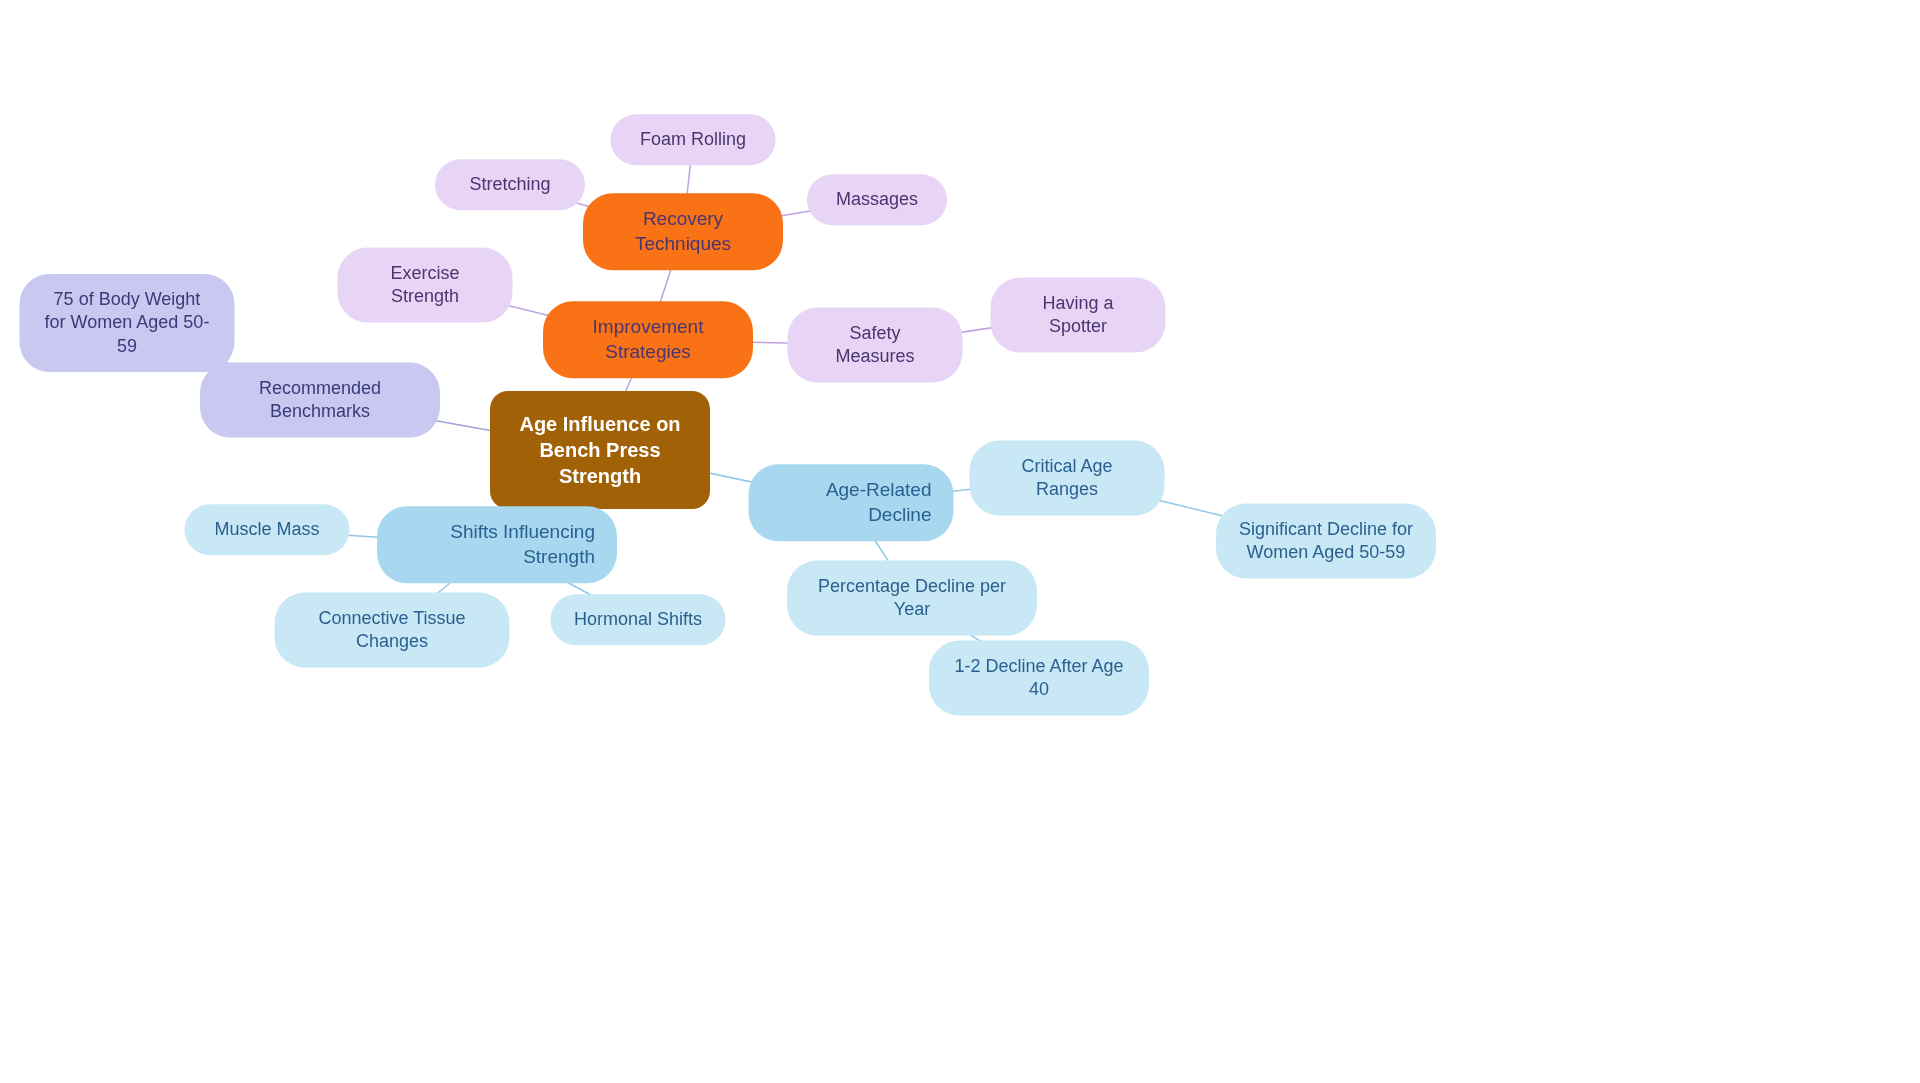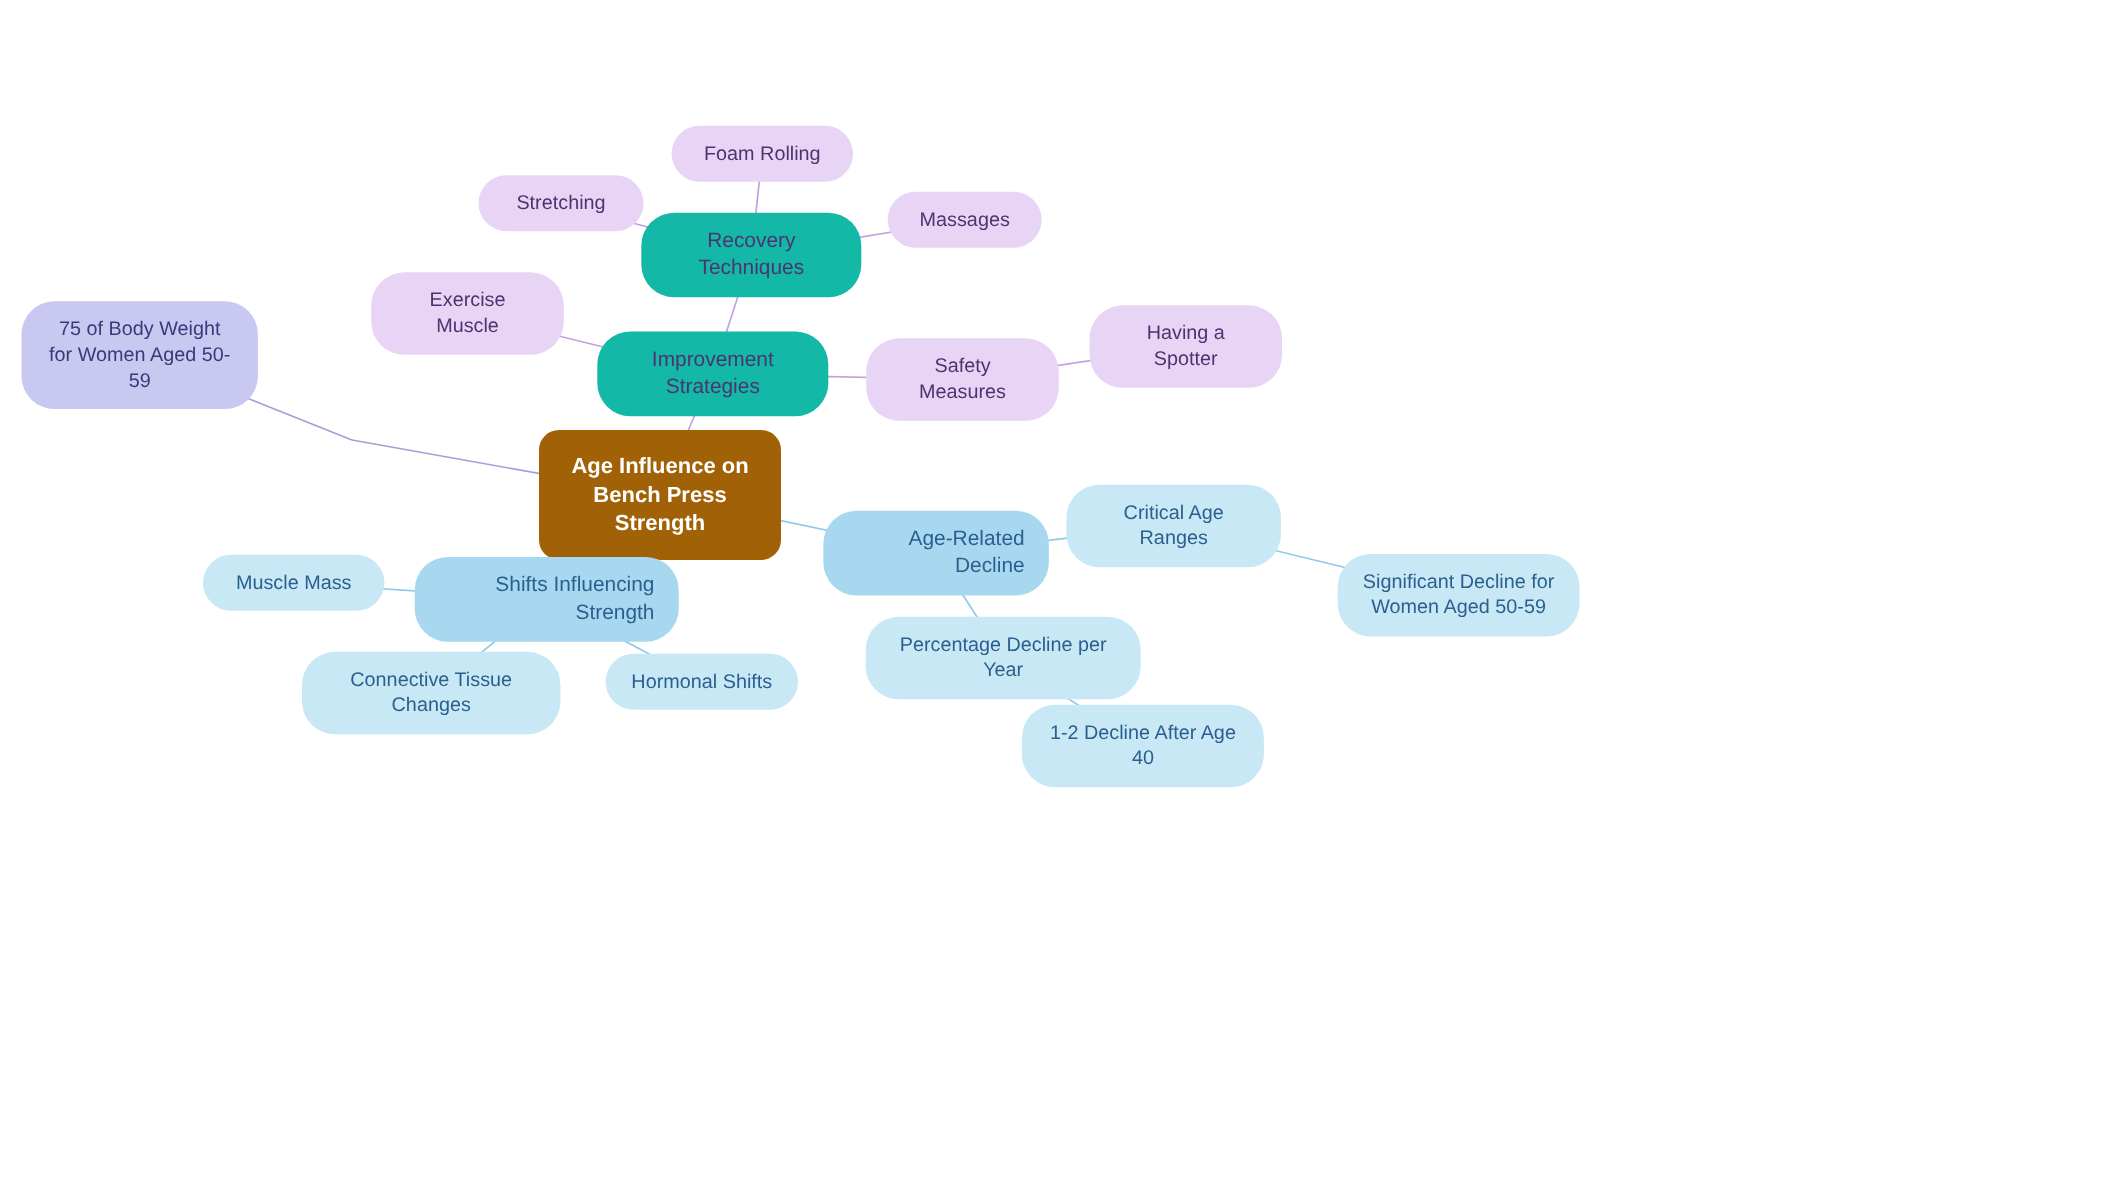--- a/index.html
+++ b/index.html
@@ -44,21 +44,21 @@
       border-radius: 18px;
       width: 220px;
       padding: 20px 28px;
     }
     .node-purple {
       background: #e8d5f5;
       color: #4a3570;
       border: none;
     }
     .node-purple-mid {
-      background: #14b8a6;
+      background: #f97316;
       color: #4a3570;
       font-size: 19px;
     }
     .node-blue {
       background: #c8e8f5;
       color: #2a5f8f;
       border: none;
     }
     .node-blue-mid {
       background: #a8d8f0;
@@ -96,23 +96,24 @@
       <line x1="851" y1="503" x2="912" y2="598" stroke="#90c8e8" stroke-width="1.5"></line>
       <line x1="912" y1="598" x2="1039" y2="678" stroke="#90c8e8" stroke-width="1.5"></line>
     </svg>
 <div class="node node-center" style="left: 600px; top: 450px; width: 220px; min-height: 80px;">Age Influence on Bench Press
 Strength</div>
     <div class="node node-purple-mid" style="left: 648px; top: 340px; width: 210px; min-height: 55px;">Improvement Strategies</div>
     <div class="node node-purple-mid" style="left: 683px; top: 232px; width: 200px; min-height: 55px;">Recovery Techniques</div>
     <div class="node node-purple" style="left: 510px; top: 185px; width: 150px; min-height: 50px;">Stretching</div>
     <div class="node node-purple" style="left: 693px; top: 140px; width: 165px; min-height: 50px;">Foam Rolling</div>
     <div class="node node-purple" style="left: 877px; top: 200px; width: 140px; min-height: 50px;">Massages</div>
-    <div class="node node-purple" style="left: 425px; top: 285px; width: 175px; min-height: 50px;">Exercise Muscle</div>
+    <div class="node node-purple" style="left: 425px; top: 285px; width: 175px; min-height: 50px;">Exercise Strength</div>
     <div class="node node-purple" style="left: 875px; top: 345px; width: 175px; min-height: 50px;">Safety Measures</div>
     <div class="node node-purple" style="left: 1078px; top: 315px; width: 175px; min-height: 50px;">Having a Spotter</div>
+    <div class="node node-lilac" style="left: 320px; top: 400px; width: 240px; min-height: 55px;">Recommended Benchmarks</div>
     <div class="node node-lilac" style="left: 127px; top: 323px; width: 215px; min-height: 65px;">75 of Body Weight for Women
 Aged 50-59</div>
     <div class="node node-blue-mid" style="left: 497px; top: 545px; width: 240px; min-height: 55px;">Shifts Influencing Strength</div>
     <div class="node node-blue" style="left: 267px; top: 530px; width: 165px; min-height: 50px;">Muscle Mass</div>
     <div class="node node-blue" style="left: 392px; top: 630px; width: 235px; min-height: 50px;">Connective Tissue Changes</div>
     <div class="node node-blue" style="left: 638px; top: 620px; width: 175px; min-height: 50px;">Hormonal Shifts</div>
     <div class="node node-blue-mid" style="left: 851px; top: 503px; width: 205px; min-height: 55px;">Age-Related Decline</div>
     <div class="node node-blue" style="left: 1067px; top: 478px; width: 195px; min-height: 55px;">Critical Age Ranges</div>
     <div class="node node-blue" style="left: 1326px; top: 541px; width: 220px; min-height: 65px; text-align: center;">Significant Decline for Women
 Aged 50-59</div>

